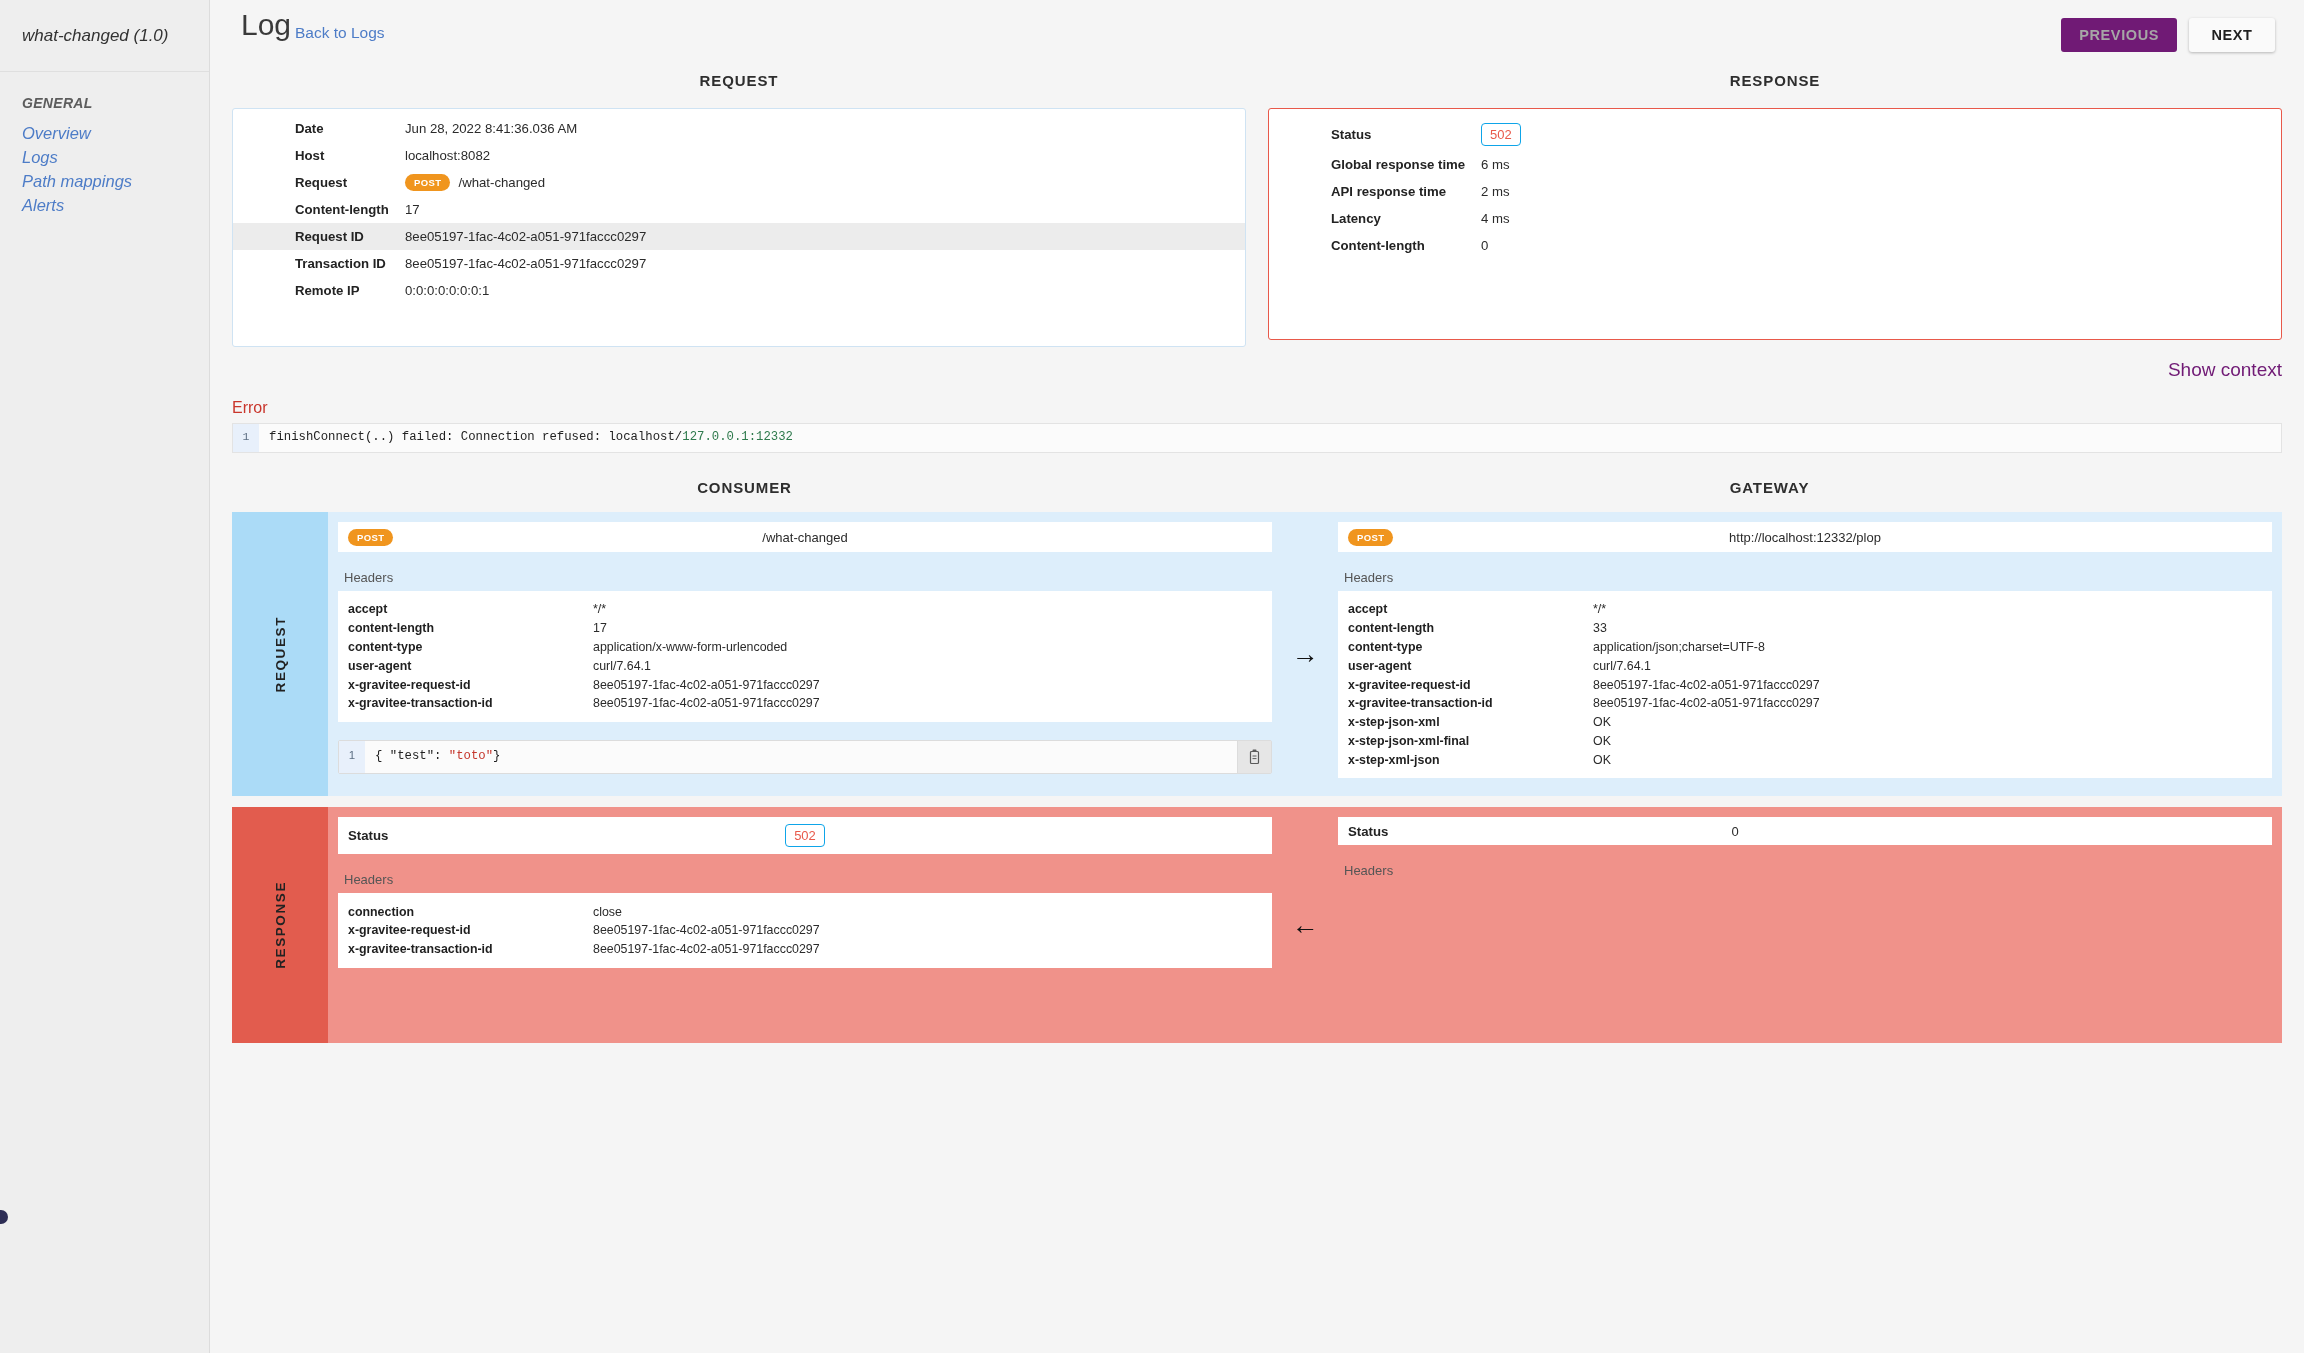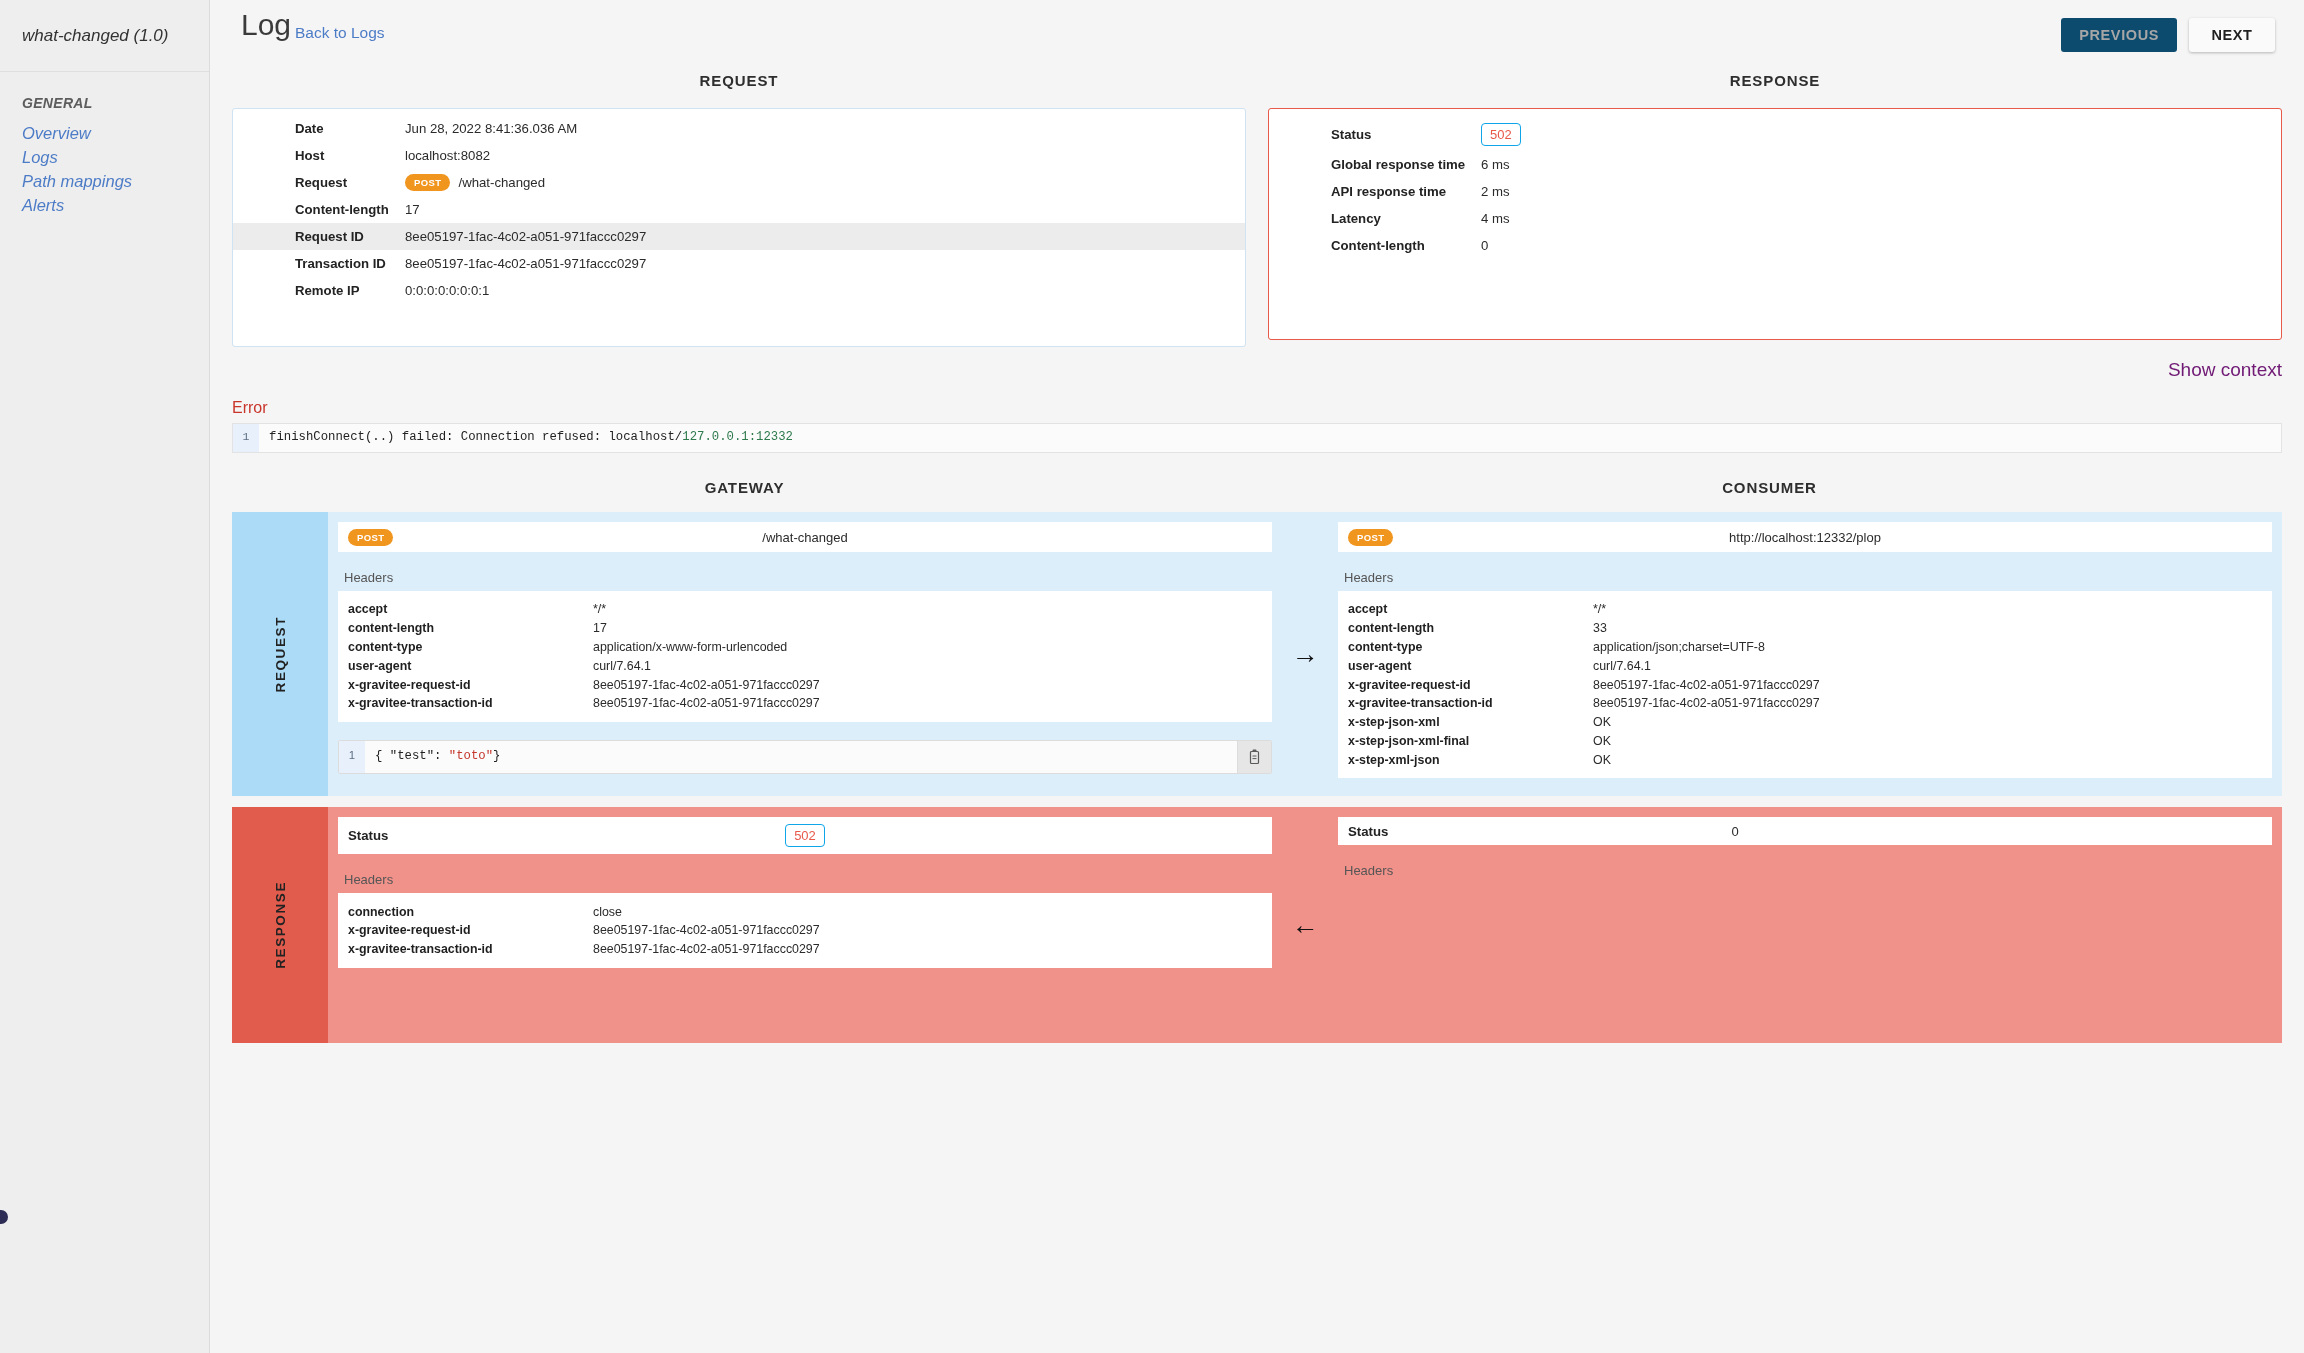--- a/index.html
+++ b/index.html
@@ -49,21 +49,21 @@
     font-size: 15.5px; color: #4d7cc7; cursor: pointer; text-decoration: none;
   }
   .nav-buttons { position: absolute; right: 29px; top: 18px; display: flex; gap: 12px; }
   .btn {
     height: 34px; min-width: 86px; padding: 0 18px;
     font-size: 14.5px; font-weight: bold; letter-spacing: .6px;
     border-radius: 3px; border: none; cursor: pointer;
     display: flex; align-items: center; justify-content: center;
     font-family: "Liberation Sans", sans-serif;
   }
-  .btn-disabled { background: #0c4a6e; color: #a6a6a6; cursor: default; }
+  .btn-disabled { background: #701a75; color: #a6a6a6; cursor: default; }
   .btn-default  { background: #fafafa; color: #1f1f1f; box-shadow: 0 1px 3px rgba(0,0,0,.26); }
 
   .section-head {
     text-align: center; font-size: 15px; font-weight: bold;
     color: #2e2e2e; letter-spacing: .9px;
   }
 
   
   .cards-row { position: relative; padding: 0 22px; }
   .card {
@@ -271,22 +271,22 @@
 
     <div style="margin-top:10px;">
       <div class="error-title">Error</div>
       <div class="code-block">
         <div class="gutter">1</div>
         <div class="code-text"><span>finishConnect(..) failed: Connection refused: localhost/</span><span class="tok-green">127.0.0.1:12332</span></div>
       </div>
     </div>
 
     <div style="display:flex;padding:0 22px;margin-top:26px;">
+      <div style="flex:1;" class="section-head">CONSUMER</div>
       <div style="flex:1;" class="section-head">GATEWAY</div>
-      <div style="flex:1;" class="section-head">CONSUMER</div>
     </div>
 
     <div class="flow flow-blue" style="margin-top:16px;">
       <div class="rail rail-blue">
         <span class="rail-label">REQUEST</span>
       </div>
       <div class="flow-body">
         <div class="bar">
           <span class="method-pill">POST</span>
           <span class="bar-center">/what-changed</span>

